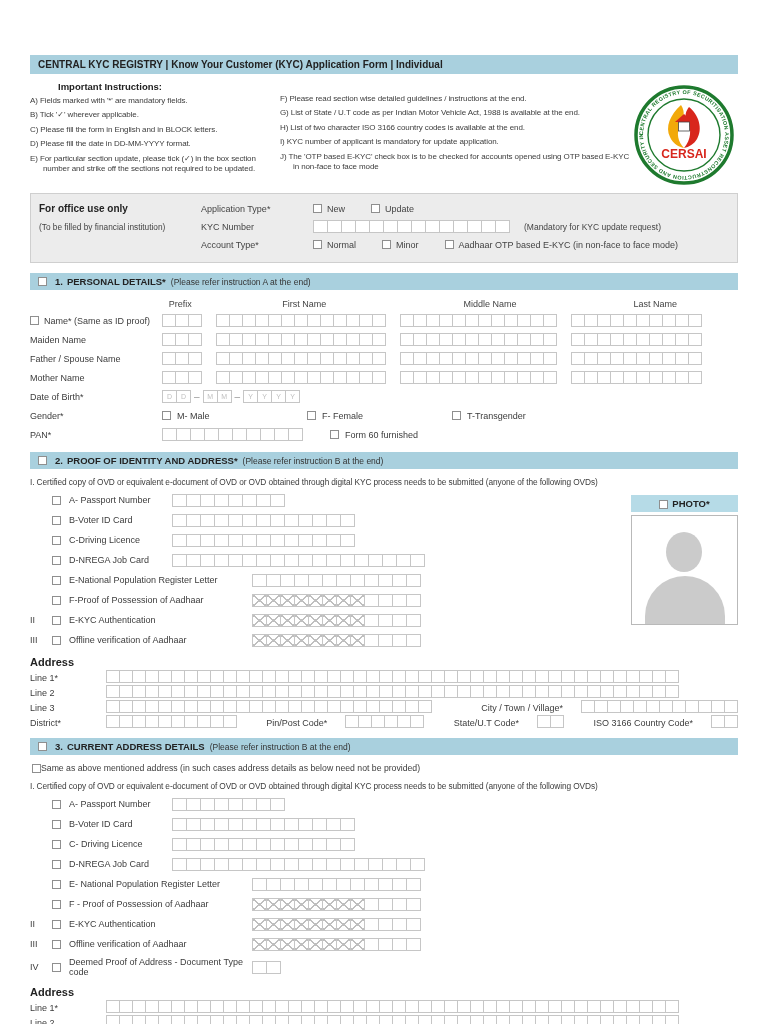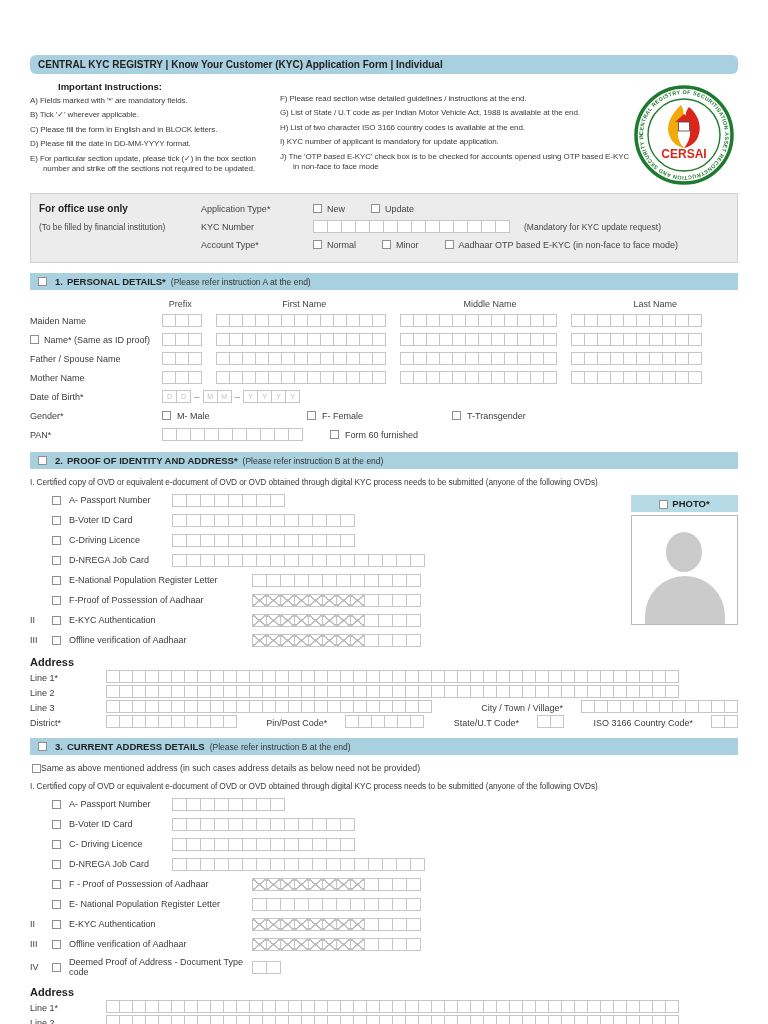--- a/index.html
+++ b/index.html
@@ -5,21 +5,21 @@
   * { box-sizing: border-box; }
   html,body { margin:0; padding:0; }
   body {
     width:768px; height:1024px; background:#fefefe;
     font-family:"Liberation Sans", sans-serif; color:#333;
   }
   .page { position:relative; width:768px; height:1024px; overflow:hidden; background:#fff; }
   .content { position:absolute; left:30px; top:55px; width:708px; }
 
   .titlebar {
-    background:#a9d0de; padding:4px 8px; font-size:10px; font-weight:bold; color:#222;border-radius:6px;
+    background:#a9d0de; padding:4px 8px; font-size:10px; font-weight:bold; color:#222;
   }
 
   
   .instr { display:flex; margin-top:7px; }
   .instr-left  { width:250px; }
   .instr-right { width:350px; padding-top:13px; }
   .logo-wrap { width:108px; display:flex; justify-content:center; align-items:flex-start; padding-top:4px; }
   .instr-heading { font-weight:bold; font-size:9.5px; color:#222; margin:0 0 4px 8px;padding-left:20px; }
   .instr-item {
     font-size:8px; color:#3c3c3c; line-height:1.3; letter-spacing:-0.1px;
@@ -220,21 +220,22 @@
     <div class="colhdr">
       <span class="sp132"></span>
       <span class="gp g-prefix">Prefix</span>
       <span class="gp g-first">First Name</span>
       <span class="gp g-middle">Middle Name</span>
       <span class="gp g-last">Last Name</span>
     </div>
 
     <div class="frow">
       <span class="flabel">
-          <span>Maiden Name</span>
+          <span class="cb"></span>
+          <span>Name* (Same as ID proof)</span>
         </span>
       <span class="cells gp">
           <i></i>
           <i></i>
           <i></i>
         </span>
       <span class="cells gp">
           <i></i>
           <i></i>
           <i></i>
@@ -271,22 +272,21 @@
           <i></i>
           <i></i>
           <i></i>
           <i></i>
           <i></i>
           <i></i>
         </span>
     </div>
     <div class="frow">
       <span class="flabel">
-          <span class="cb"></span>
-          <span>Name* (Same as ID proof)</span>
+          <span>Maiden Name</span>
         </span>
       <span class="cells gp">
           <i></i>
           <i></i>
           <i></i>
         </span>
       <span class="cells gp">
           <i></i>
           <i></i>
           <i></i>
@@ -942,49 +942,49 @@
             <i></i>
             <i></i>
             <i></i>
             <i></i>
             <i></i>
           </span>
       </div>
       <div class="orow">
         <span class="roman"></span>
           <span class="cb"></span>
+        <span class="olabel w2">E- National Population Register Letter</span>
+        <span class="cells c15">
+            <i></i>
+            <i></i>
+            <i></i>
+            <i></i>
+            <i></i>
+            <i></i>
+            <i></i>
+            <i></i>
+            <i></i>
+            <i></i>
+            <i></i>
+            <i></i>
+          </span>
+      </div>
+      <div class="orow">
+        <span class="roman"></span>
+          <span class="cb"></span>
         <span class="olabel w2">F - Proof of Possession of Aadhaar</span>
         <span class="cells c15">
             <i class="x"></i>
             <i class="x"></i>
             <i class="x"></i>
             <i class="x"></i>
             <i class="x"></i>
             <i class="x"></i>
             <i class="x"></i>
             <i class="x"></i>
-            <i></i>
-            <i></i>
-            <i></i>
-            <i></i>
-          </span>
-      </div>
-      <div class="orow">
-        <span class="roman"></span>
-          <span class="cb"></span>
-        <span class="olabel w2">E- National Population Register Letter</span>
-        <span class="cells c15">
-            <i></i>
-            <i></i>
-            <i></i>
-            <i></i>
-            <i></i>
-            <i></i>
-            <i></i>
-            <i></i>
             <i></i>
             <i></i>
             <i></i>
             <i></i>
           </span>
       </div>
       <div class="orow">
         <span class="roman">II</span>
           <span class="cb"></span>
         <span class="olabel w2">E-KYC Authentication</span>

